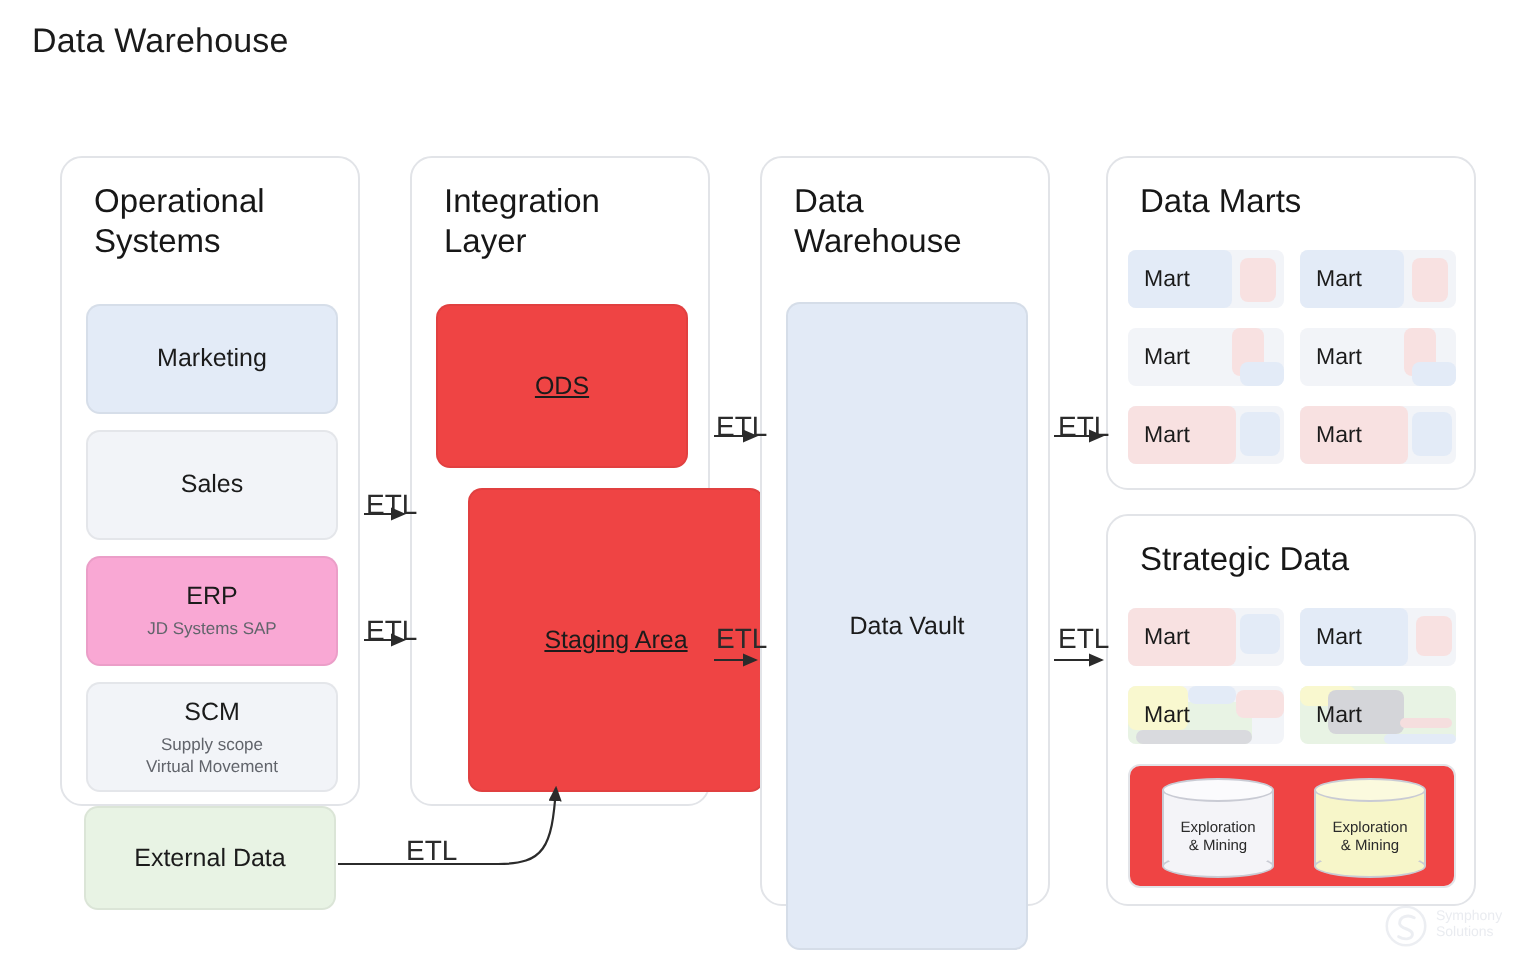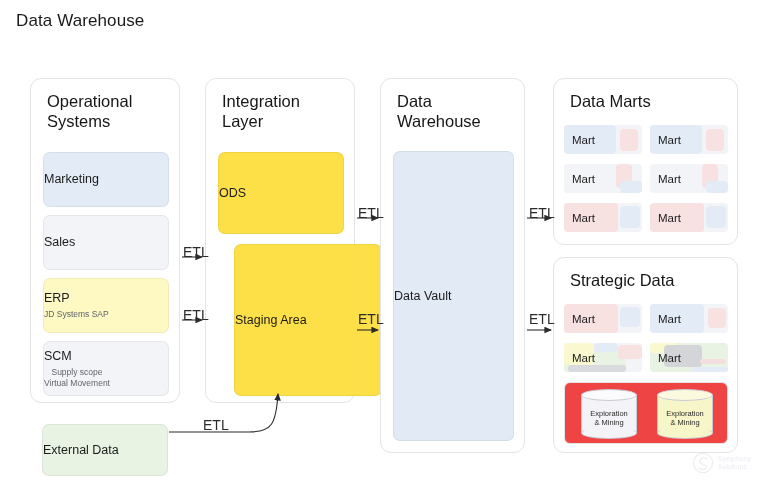--- a/index.html
+++ b/index.html
@@ -47,41 +47,41 @@
   }
 
   
   .box {
     position: absolute;
     box-sizing: border-box;
     border-radius: 7px;
     border: 1px solid rgba(0,0,0,0.055);
     display: flex;
     flex-direction: column;
-    align-items: flex-start;
+    align-items: center;
     justify-content: center;
     text-align: center;
   }
   .box .b-label {
     font-size: 12.5px;
     font-weight: 400;
     color: #1b1b1b;
     line-height: 15px;
   }
   .box .b-sub {
     margin-top: 3px;
     font-size: 8.5px;
     line-height: 10.5px;
     color: #61646b;
   }
   .blue   { background: #e3ebf7; }
   .grayb  { background: #f2f4f8; }
-  .pink   { background: #fef9c3; }
-  .pinkL  { background: #fde047; }
-  .green  { background: #e8f3e4; margin-top: 21px; }
+  .pink   { background: #f9a8d4; }
+  .pinkL  { background: #ef4444; text-decoration: underline; }
+  .green  { background: #e8f3e4; }
   .vaultb { background: #e2eaf6; }
 
   
   .mart {
     position: absolute;
     height: 29px;
   }
   .mart .m-base {
     position: absolute;
     left: 0;
@@ -233,21 +233,21 @@
   </div>
 
   <div class="box pinkL" style="left:28px; top:165px; width:148px; height:152px;">
     <div class="b-label">Staging Area</div>
   </div>
 </div>
 
 <div class="panel" style="left:380px; top:62px; width:145px; height:375px;">
   <div class="panel-title">Data Warehouse</div>
 
-  <div class="box vaultb" style="left:12px; top:72px; width:121px; height:290px;">
+  <div class="box vaultb" style="left:12px; top:72px; width:121px; height:324px;">
     <div class="b-label">Data Vault</div>
   </div>
 </div>
 
 <div class="panel" style="left:553px; top:62px; width:185px; height:167px;">
   <div class="panel-title">Data Marts</div>
 
   <div class="mart" style="left:10px; top:46px; width:78px;">
     <div class="m-base" style="width:78px; background:#f2f4f8;"></div>
     <div class="m-base" style="width:52px; background:#e3ebf7;"></div>

